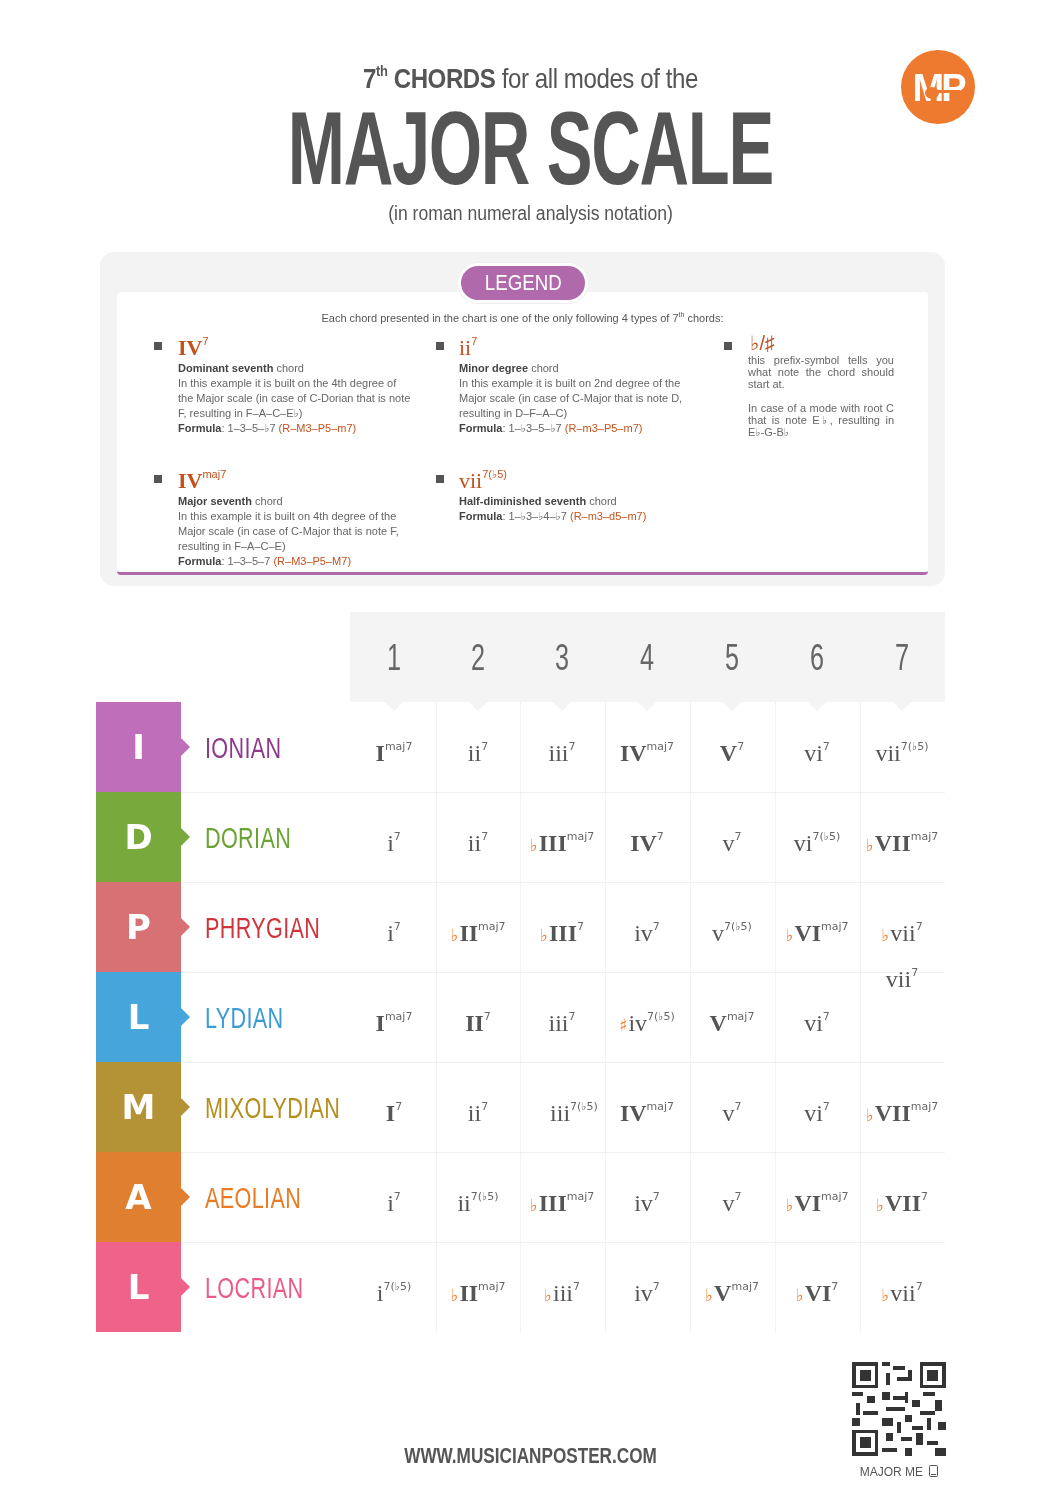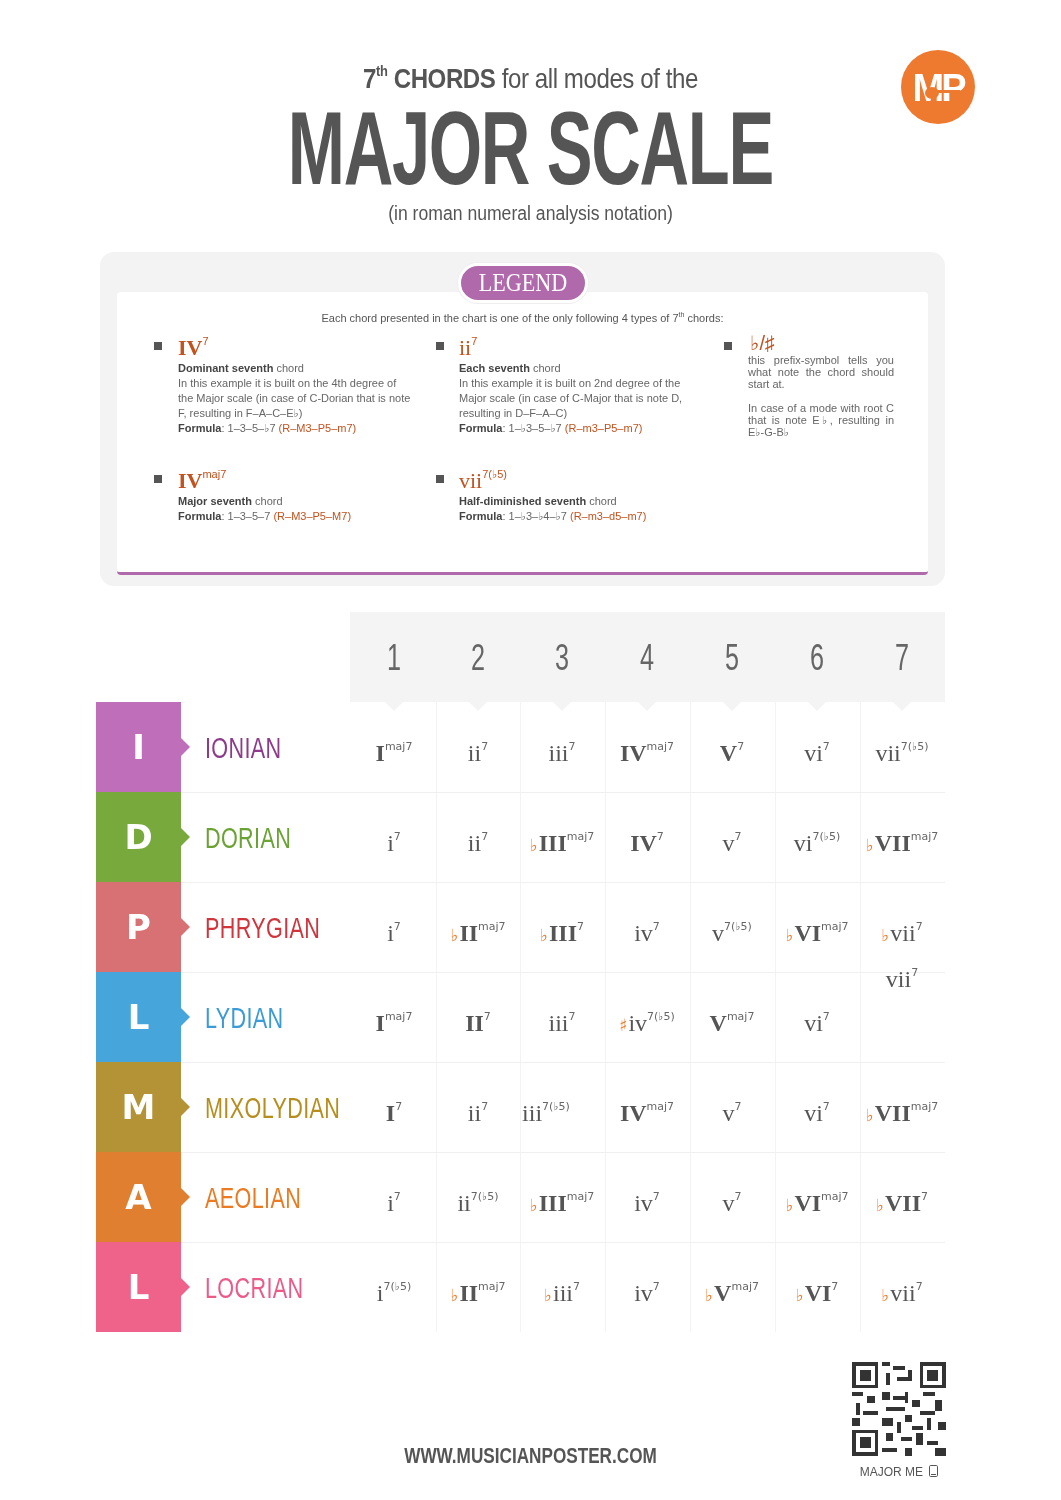--- a/index.html
+++ b/index.html
@@ -35,21 +35,21 @@
     background: #f3f3f3; border-radius: 14px;
   }
   .legend-inner {
     position: absolute; left: 117px; top: 292px; width: 811px; height: 283px;
     background: #ffffff; border-radius: 4px; border-bottom: 3px solid #b06aab;
   }
   .legend-pill {
     position: absolute; left: 458px; top: 263px; width: 130px; height: 40px;
     background: #b06aab; border-radius: 22px; border: 3px solid #fff;
     box-shadow: 0 0 0 1px #eee;
-    color: #fff; font-size: 26px; text-align: center; line-height: 34px; font-family: Liberation Serif, serif;
+    color: #fff; font-size: 22px; text-align: center; line-height: 34px;
   }
   .legend-pill span { display: inline-block; transform: scaleX(0.85); }
   .legend-intro {
     position: absolute; left: 117px; width: 811px; top: 311px; text-align: center;
     font-size: 11px; color: #555;
   }
   .legend-intro sup { font-size: 7px; }
   .lg-item { position: absolute; font-size: 11px; line-height: 15px; color: #666; }
   .lg-bullet {
     position: absolute; width: 8px; height: 8px; background: #555;
@@ -143,29 +143,30 @@
 <div class="lg-item" style="left:178px; top:330px; width:236px;">
   <div class="lg-chord"><span class="up">IV</span><sup>7</sup></div>
   <div class="lg-type"><b>Dominant seventh</b><span> chord</span></div>
   <div>In this example it is built on the 4th degree of the Major scale (in case of C-Dorian that is note F, resulting in F–A–C–E♭)</div>
   <div class="lg-formula"><b>Formula</b><span>: 1–3–5–♭7 </span><span class="iv">(R–M3–P5–m7)</span></div>
 </div>
 
 <div class="lg-bullet" style="left:436px; top:342px;"></div>
 <div class="lg-item" style="left:459px; top:330px; width:236px;">
   <div class="lg-chord"><span>ii</span><sup>7</sup></div>
-  <div class="lg-type"><b>Each seventh</b><span> chord</span></div>
+  <div class="lg-type"><b>Minor degree</b><span> chord</span></div>
   <div>In this example it is built on 2nd degree of the Major scale (in case of C-Major that is note D, resulting in D–F–A–C)</div>
   <div class="lg-formula"><b>Formula</b><span>: 1–♭3–5–♭7 </span><span class="iv">(R–m3–P5–m7)</span></div>
 </div>
 
 <div class="lg-bullet" style="left:154px; top:475px;"></div>
 <div class="lg-item" style="left:178px; top:463px; width:236px;">
   <div class="lg-chord"><span class="up">IV</span><sup>maj7</sup></div>
   <div class="lg-type"><b>Major seventh</b><span> chord</span></div>
+  <div>In this example it is built on 4th degree of the Major scale (in case of C-Major that is note F, resulting in F–A–C–E)</div>
   <div class="lg-formula"><b>Formula</b><span>: 1–3–5–7 </span><span class="iv">(R–M3–P5–M7)</span></div>
 </div>
 
 <div class="lg-bullet" style="left:436px; top:475px;"></div>
 <div class="lg-item" style="left:459px; top:463px; width:240px;">
   <div class="lg-chord"><span>vii</span><sup>7(♭5)</sup></div>
   <div class="lg-type"><b>Half-diminished seventh</b><span> chord</span></div>
   <div class="lg-formula"><b>Formula</b><span>: 1–♭3–♭4–♭7 </span><span class="iv">(R–m3–d5–m7)</span></div>
 </div>
 
@@ -240,21 +241,21 @@
     <div class="chord" style="top:972px;left:605px;width:84px"><span class="acc">♯</span><span class="rn">iv</span><sup class="ext">7(♭5)</sup></div>
     <div class="chord" style="top:972px;left:690px;width:84px"><span class="rn up">V</span><sup class="ext">maj7</sup></div>
     <div class="chord" style="top:972px;left:775px;width:84px"><span class="rn">vi</span><sup class="ext">7</sup></div>
     <div class="chord" style="top:928px;left:860px;width:84px"><span class="rn">vii</span><sup class="ext">7</sup></div>
     <div class="row-line" style="top:1062px"></div>
     <div class="mode-block" style="top:1062px;background:#b39336">M</div>
     <div class="mode-arrow" style="top:1098px;border-left-color:#b39336"></div>
     <div class="mode-name" style="top:1062px;color:#b58e1e">MIXOLYDIAN</div>
     <div class="chord" style="top:1062px;left:352px;width:84px"><span class="rn up">I</span><sup class="ext">7</sup></div>
     <div class="chord" style="top:1062px;left:436px;width:84px"><span class="rn">ii</span><sup class="ext">7</sup></div>
-    <div class="chord" style="top:1062px;left:504px;width:84px"><span class="rn">iii</span><sup class="ext">7(♭5)</sup></div>
+    <div class="chord" style="top:1062px;left:532px;width:84px"><span class="rn">iii</span><sup class="ext">7(♭5)</sup></div>
     <div class="chord" style="top:1062px;left:605px;width:84px"><span class="rn up">IV</span><sup class="ext">maj7</sup></div>
     <div class="chord" style="top:1062px;left:690px;width:84px"><span class="rn">v</span><sup class="ext">7</sup></div>
     <div class="chord" style="top:1062px;left:775px;width:84px"><span class="rn">vi</span><sup class="ext">7</sup></div>
     <div class="chord" style="top:1062px;left:860px;width:84px"><span class="acc">♭</span><span class="rn up">VII</span><sup class="ext">maj7</sup></div>
     <div class="row-line" style="top:1152px"></div>
     <div class="mode-block" style="top:1152px;background:#e07f30">A</div>
     <div class="mode-arrow" style="top:1188px;border-left-color:#e07f30"></div>
     <div class="mode-name" style="top:1152px;color:#ea7b22">AEOLIAN</div>
     <div class="chord" style="top:1152px;left:352px;width:84px"><span class="rn">i</span><sup class="ext">7</sup></div>
     <div class="chord" style="top:1152px;left:436px;width:84px"><span class="rn">ii</span><sup class="ext">7(♭5)</sup></div>

